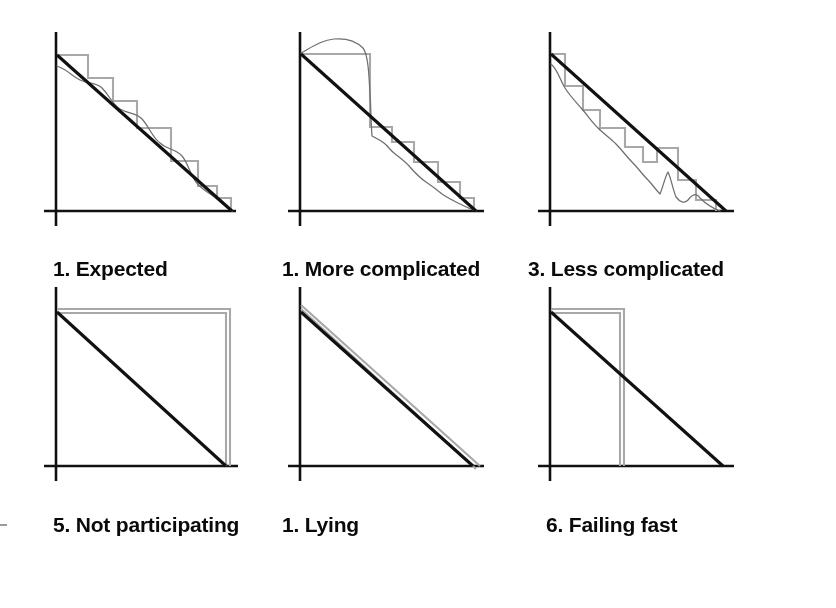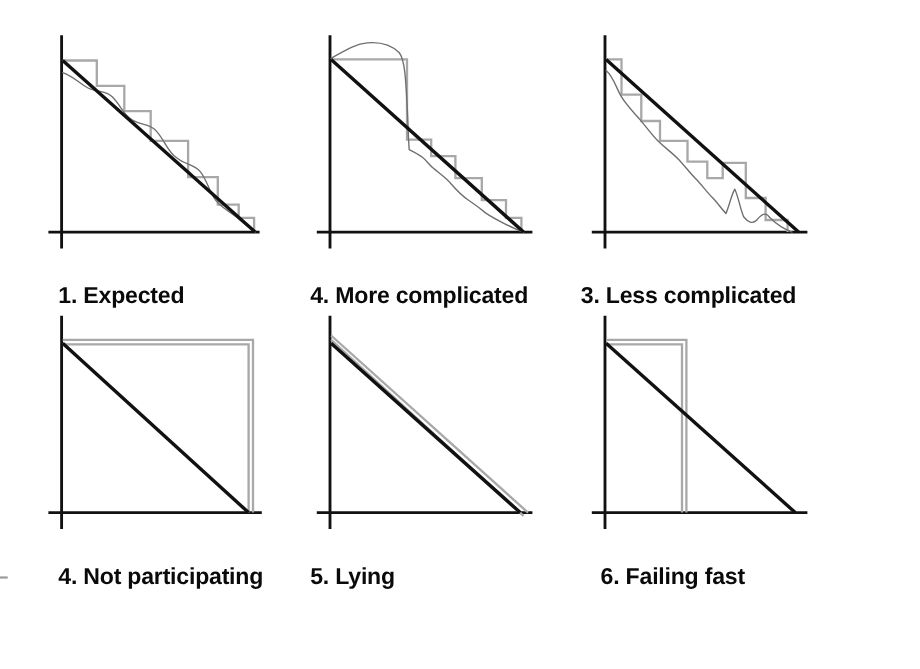--- a/index.html
+++ b/index.html
@@ -99,21 +99,21 @@
         <path class="step-line" d="M 31 40 L 100 40 L 100 113 L 122 113 L 122 128 L 144 128
                  L 144 148 L 168 148 L 168 168 L 190 168 L 190 184 L 204 184 L 204 197"></path>
         <path class="smooth-line" d="M 31 39 C 42 33, 52 26, 64 25 C 76 24, 86 27, 93 34
                  C 98 40, 99 60, 100 80 C 101 96, 101 110, 102 122
                  C 106 124, 110 126, 114 129 C 118 132, 120 136, 124 139
                  C 130 144, 136 148, 140 153 C 146 160, 150 164, 156 168
                  C 162 172, 166 175, 172 180 C 178 184, 182 186, 188 189
                  C 194 192, 200 195, 206 197"></path>
         <path class="ideal-line" d="M 31 40 L 206 197"></path>
       </svg>
-      <div class="caption">4. More complicated</div>
+      <div class="caption">1. More complicated</div>
     </div>
 
     <div class="cell cell-3">
       <svg class="plot" width="250" height="230" viewBox="0 0 250 230">
         <path class="axis-line" d="M 30 18 L 30 212"></path>
         <path class="axis-line" d="M 18 197 L 214 197"></path>
         <path class="step-line" d="M 31 40 L 45 40 L 45 72 L 63 72 L 63 96 L 80 96 L 80 114 L 105 114
                  L 105 133 L 123 133 L 123 148 L 137 148 L 137 134 L 158 134
                  L 158 166 L 176 166 L 176 186 L 196 186 L 196 197"></path>
         <path class="smooth-line" d="M 31 50 C 38 56, 40 66, 45 74 C 50 82, 56 88, 62 95
@@ -128,32 +128,32 @@
     </div>
 
     <div class="cell cell-4">
       <svg class="plot" width="240" height="215" viewBox="0 0 240 215">
         <path class="axis-line" d="M 30 8 L 30 202"></path>
         <path class="axis-line" d="M 18 187 L 212 187"></path>
         <path class="step-line" d="M 31 34 L 200 34 L 200 187"></path>
         <path class="step-line" d="M 31 30 L 204 30 L 204 187"></path>
         <path class="ideal-line" d="M 31 33 L 200 187"></path>
       </svg>
-      <div class="caption">4. Not participating</div>
+      <div class="caption">5. Not participating</div>
     </div>
 
     <div class="cell cell-5">
       <svg class="plot" width="246" height="215" viewBox="0 0 246 215">
         <path class="axis-line" d="M 30 8 L 30 202"></path>
         <path class="axis-line" d="M 18 187 L 214 187"></path>
         <path class="step-line" d="M 31 26 L 210 187"></path>
         <path class="step-line" d="M 31 30 L 206 190"></path>
         <path class="ideal-line" d="M 31 33 L 203 187"></path>
       </svg>
-      <div class="caption">5. Lying</div>
+      <div class="caption">1. Lying</div>
     </div>
 
     <div class="cell cell-6">
       <svg class="plot" width="250" height="215" viewBox="0 0 250 215">
         <path class="axis-line" d="M 30 8 L 30 202"></path>
         <path class="axis-line" d="M 18 187 L 214 187"></path>
         <path class="step-line" d="M 31 34 L 100 34 L 100 187"></path>
         <path class="step-line" d="M 31 30 L 104 30 L 104 187"></path>
         <path class="ideal-line" d="M 31 33 L 203 187"></path>
       </svg>

